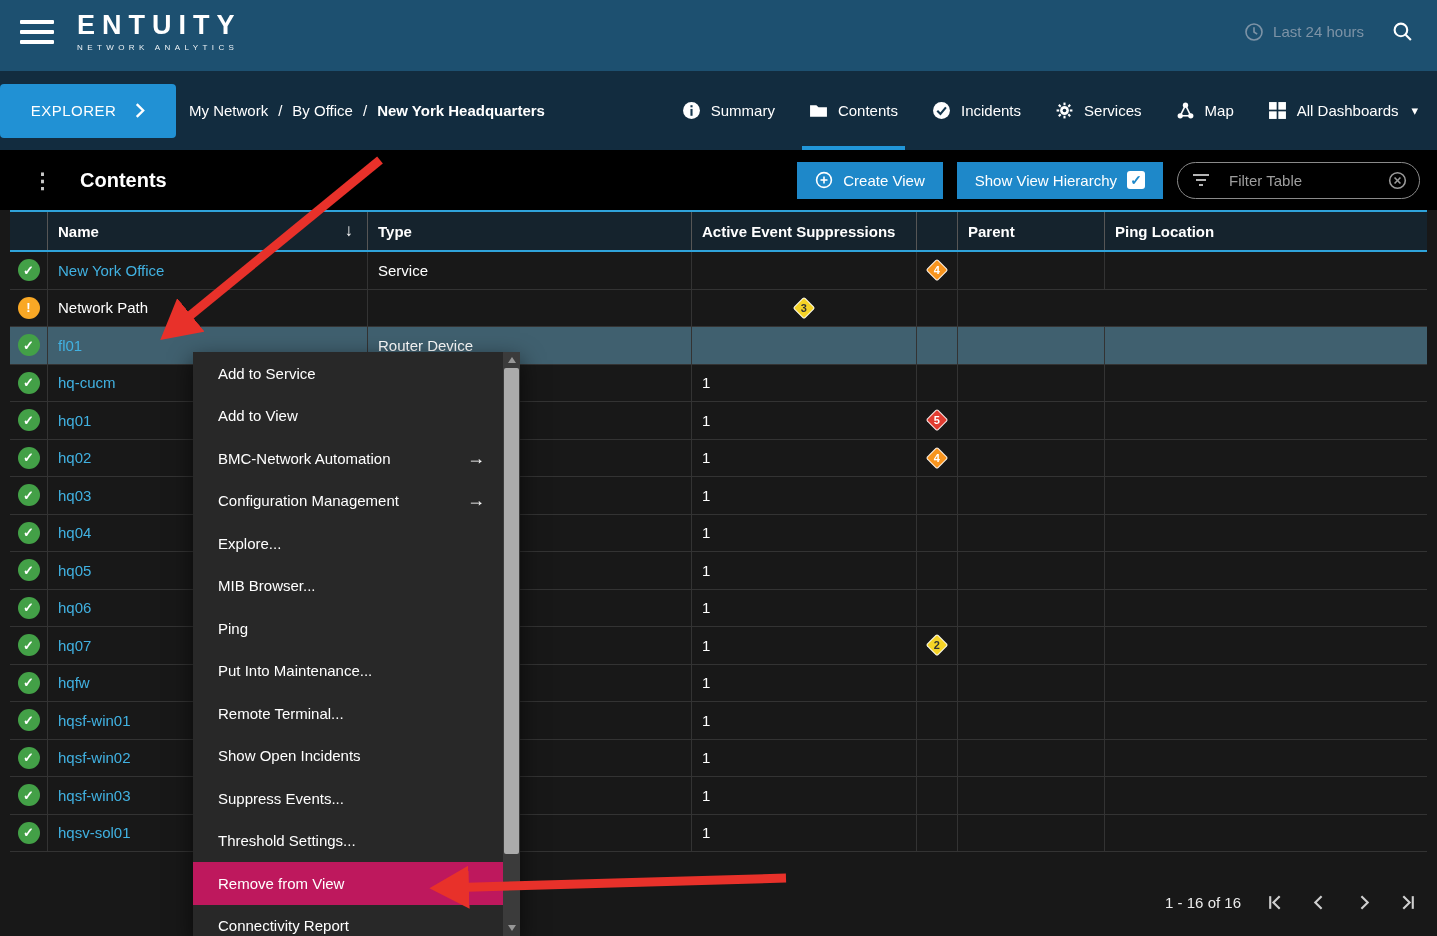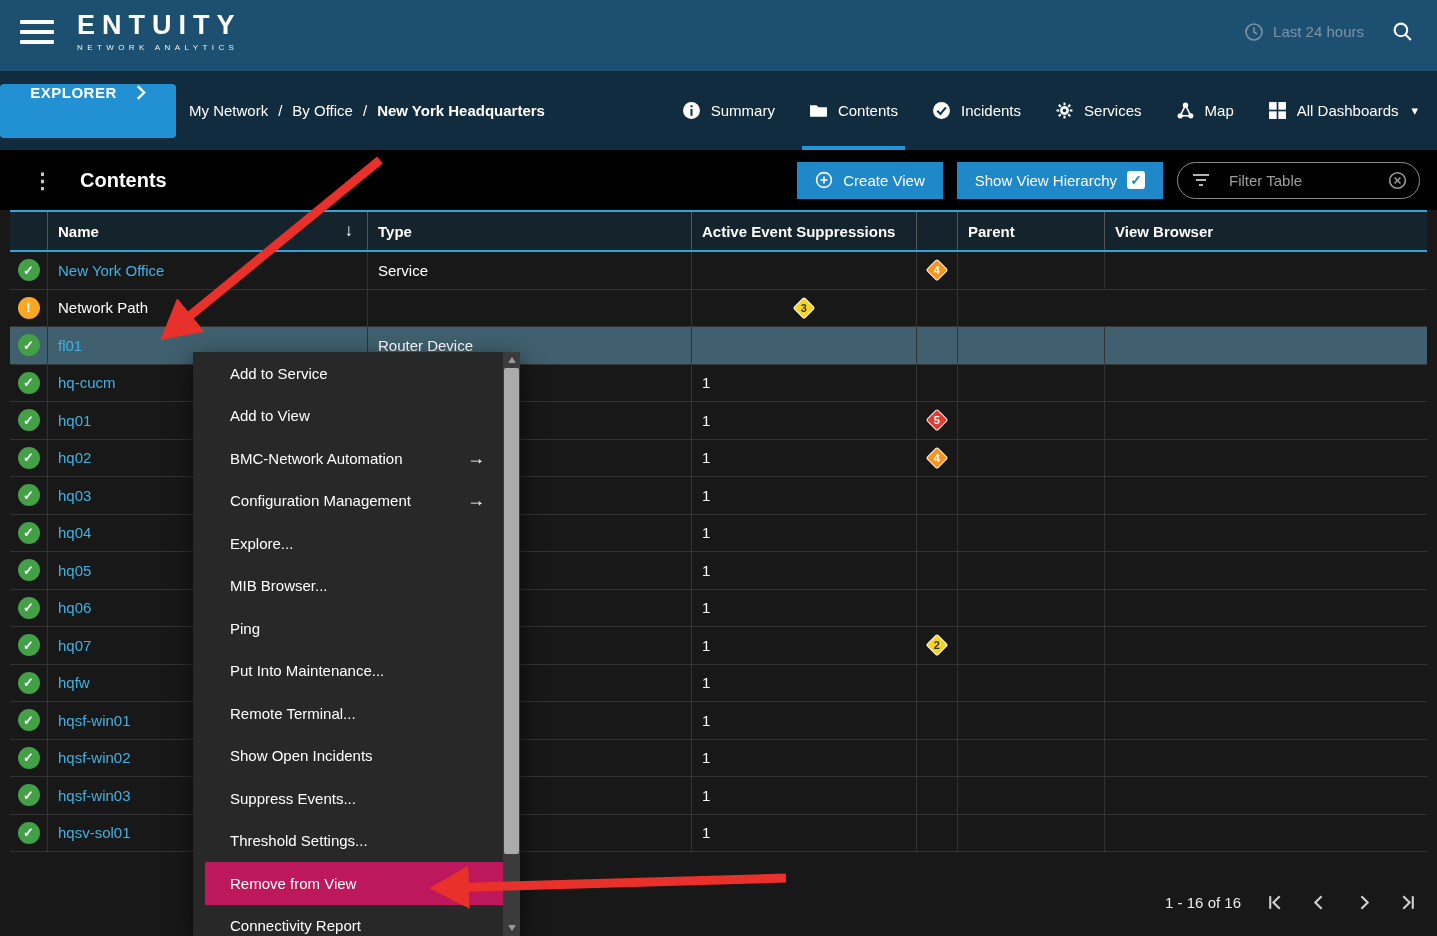--- a/index.html
+++ b/index.html
@@ -12,21 +12,21 @@
   .hamburger span{height:4px;background:#fff;border-radius:1px;}
   .brand{margin-left:23px;}
   .brand-main{font-size:27px;font-weight:bold;letter-spacing:7px;line-height:1;}
   .brand-sub{font-size:8px;letter-spacing:4.4px;margin-top:4px;color:#eef3f6;}
   .topbar-right{margin-left:auto;display:flex;align-items:center;gap:28px;}
   .time-range{display:flex;align-items:center;gap:9px;color:#7d93a6;font-size:15px;cursor:pointer;}
   .iconbtn{display:flex;cursor:pointer;}
 
   
   .navbar{height:79px;background:#122c3f;display:flex;align-items:center;padding-right:16px;}
-  .explorer-btn{width:176px;height:54px;background:#2191d4;border-radius:4px;display:flex;justify-content:center;gap:18px;font-size:15px;font-weight:bold;letter-spacing:.5px;cursor:pointer;flex:none;}
+  .explorer-btn{width:176px;height:54px;background:#2191d4;border-radius:4px;display:flex;align-items:center;justify-content:center;gap:18px;font-size:15px;font-weight:normal;letter-spacing:.5px;cursor:pointer;flex:none;}
   .breadcrumb{display:flex;align-items:flex-end;gap:10px;margin-left:13px;font-size:15px;white-space:nowrap;}
   .bc-item{color:#fff;cursor:pointer;}
   .bc-item.current{font-weight:bold;cursor:default;}
   .bc-sep{color:#fff;}
   .nav-tabs{margin-left:auto;display:flex;align-items:stretch;gap:28px;height:100%;}
   .tab{display:flex;align-items:center;gap:10px;font-size:15px;position:relative;cursor:pointer;padding:0 3px;white-space:nowrap;}
   .tab.active::after{content:"";position:absolute;left:-4px;right:-4px;bottom:0;height:4px;background:#2196d8;}
   .tab-icon{width:19px;height:19px;display:flex;}
   .tab-icon svg{width:19px;height:19px;}
   .tab-caret{font-size:13px;margin-left:3px;color:#fff;}
@@ -59,21 +59,21 @@
   .td-badge{justify-content:center;padding-left:0;}
   .cell-name{color:#41b1e1;}
   .status{width:22px;height:22px;border-radius:50%;display:flex;align-items:center;justify-content:center;font-size:13px;font-weight:bold;color:#fff;flex:none;}
   .status.ok{background:#43a047;}
   .status.warn{background:#f9a825;}
   .diamond{width:16px;height:16px;transform:rotate(45deg);display:flex;align-items:center;justify-content:center;border:1px solid rgba(255,255,255,.9);border-radius:2px;cursor:pointer;}
   .diamond span{transform:rotate(-45deg);font-size:11px;font-weight:bold;line-height:1;}
 
   
   .context-menu{position:absolute;left:193px;top:352px;width:327px;height:584px;background:#282828;box-shadow:0 8px 22px rgba(0,0,0,.65);display:flex;z-index:10;}
-  .menu-items{flex:1;overflow:hidden;margin-left:12px;}
+  .menu-items{flex:1;overflow:hidden;}
   .menu-item{height:42.5px;display:flex;align-items:center;padding:0 18px 0 25px;font-size:15px;cursor:pointer;white-space:nowrap;}
   .menu-item .mi-arrow{margin-left:auto;font-size:18px;color:#fff;}
   .menu-item.highlighted{background:#be185d;}
   .menu-scrollbar{width:17px;background:#3b3b3b;position:relative;flex:none;}
   .sb-btn{position:absolute;left:0;width:17px;height:16px;display:flex;align-items:center;justify-content:center;cursor:pointer;}
   .sb-up{top:0;}
   .sb-down{bottom:0;}
   .tri-up{width:0;height:0;border-left:4px solid transparent;border-right:4px solid transparent;border-bottom:6px solid #979797;}
   .tri-down{width:0;height:0;border-left:4px solid transparent;border-right:4px solid transparent;border-top:6px solid #979797;}
   .sb-thumb{position:absolute;left:1px;top:16px;width:15px;height:486px;background:#ababab;border-radius:2px;cursor:pointer;}
@@ -265,21 +265,21 @@
         <span>Type</span>
       </div>
     <div class="th">
         <span>Active Event Suppressions</span>
       </div>
     <div class="th"></div>
     <div class="th">
         <span>Parent</span>
       </div>
     <div class="th">
-        <span>View Browser</span>
+        <span>Ping Location</span>
       </div>
   </div>
   <div>
       <div class="trow">
     <div class="td td-status">
           <span class="status ok">✓</span>
         </div>
     <div class="td">
           <span class="cell-name">New York Office</span>
         </div>

